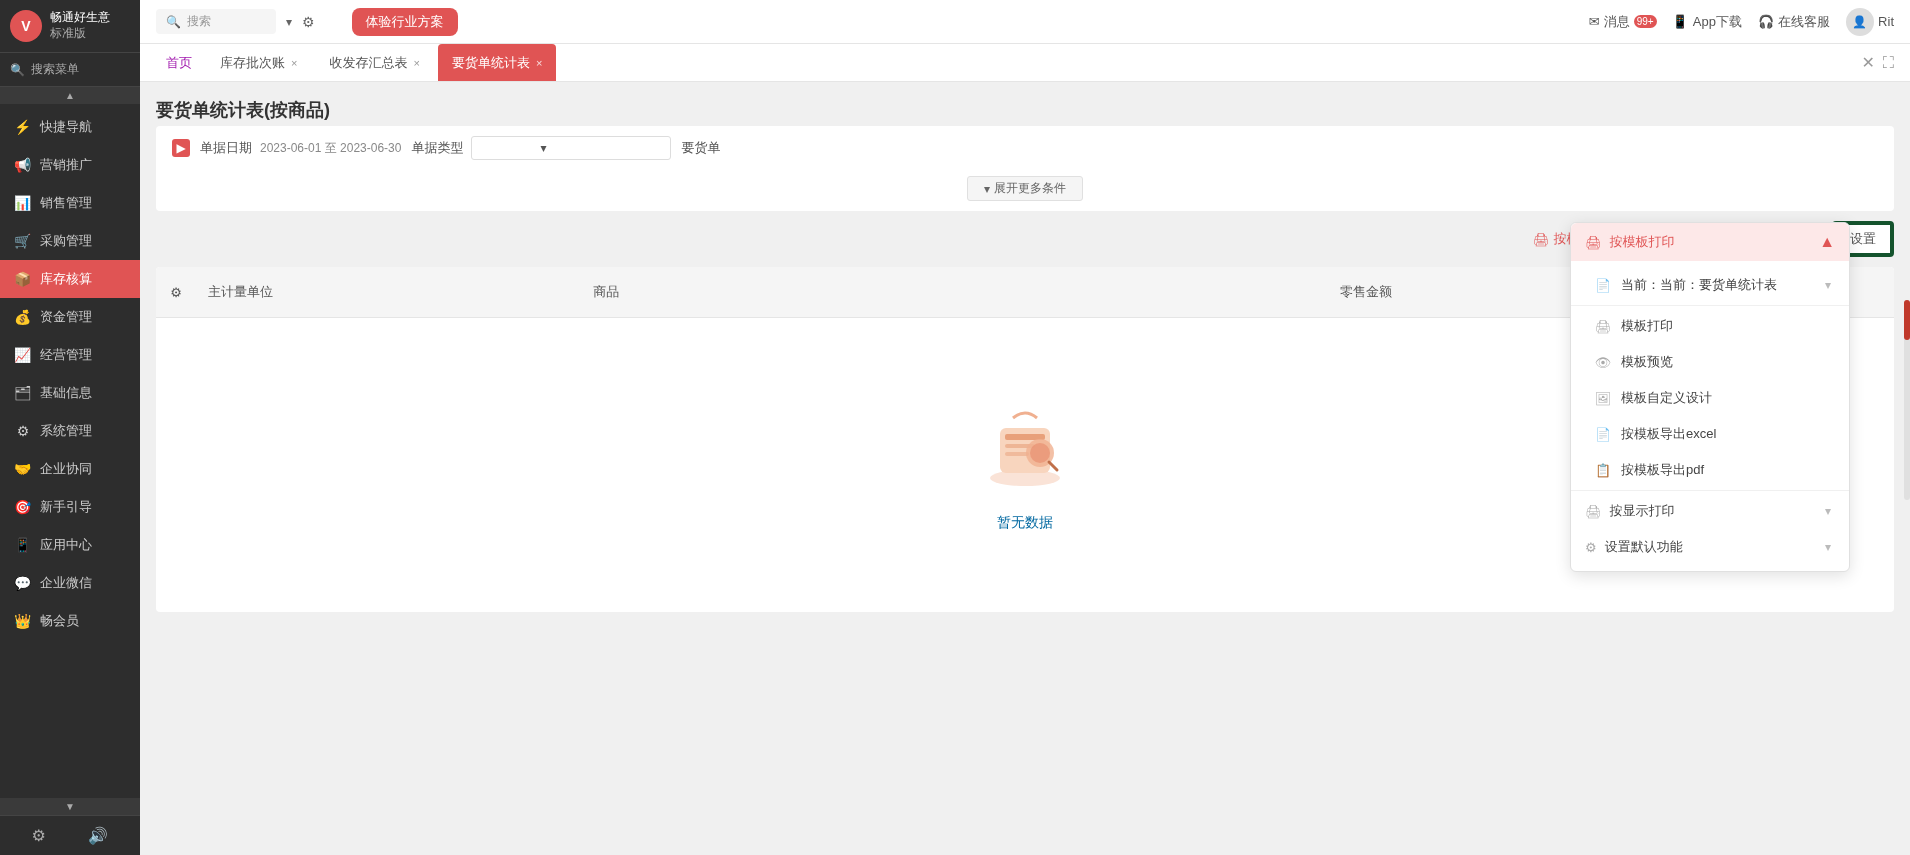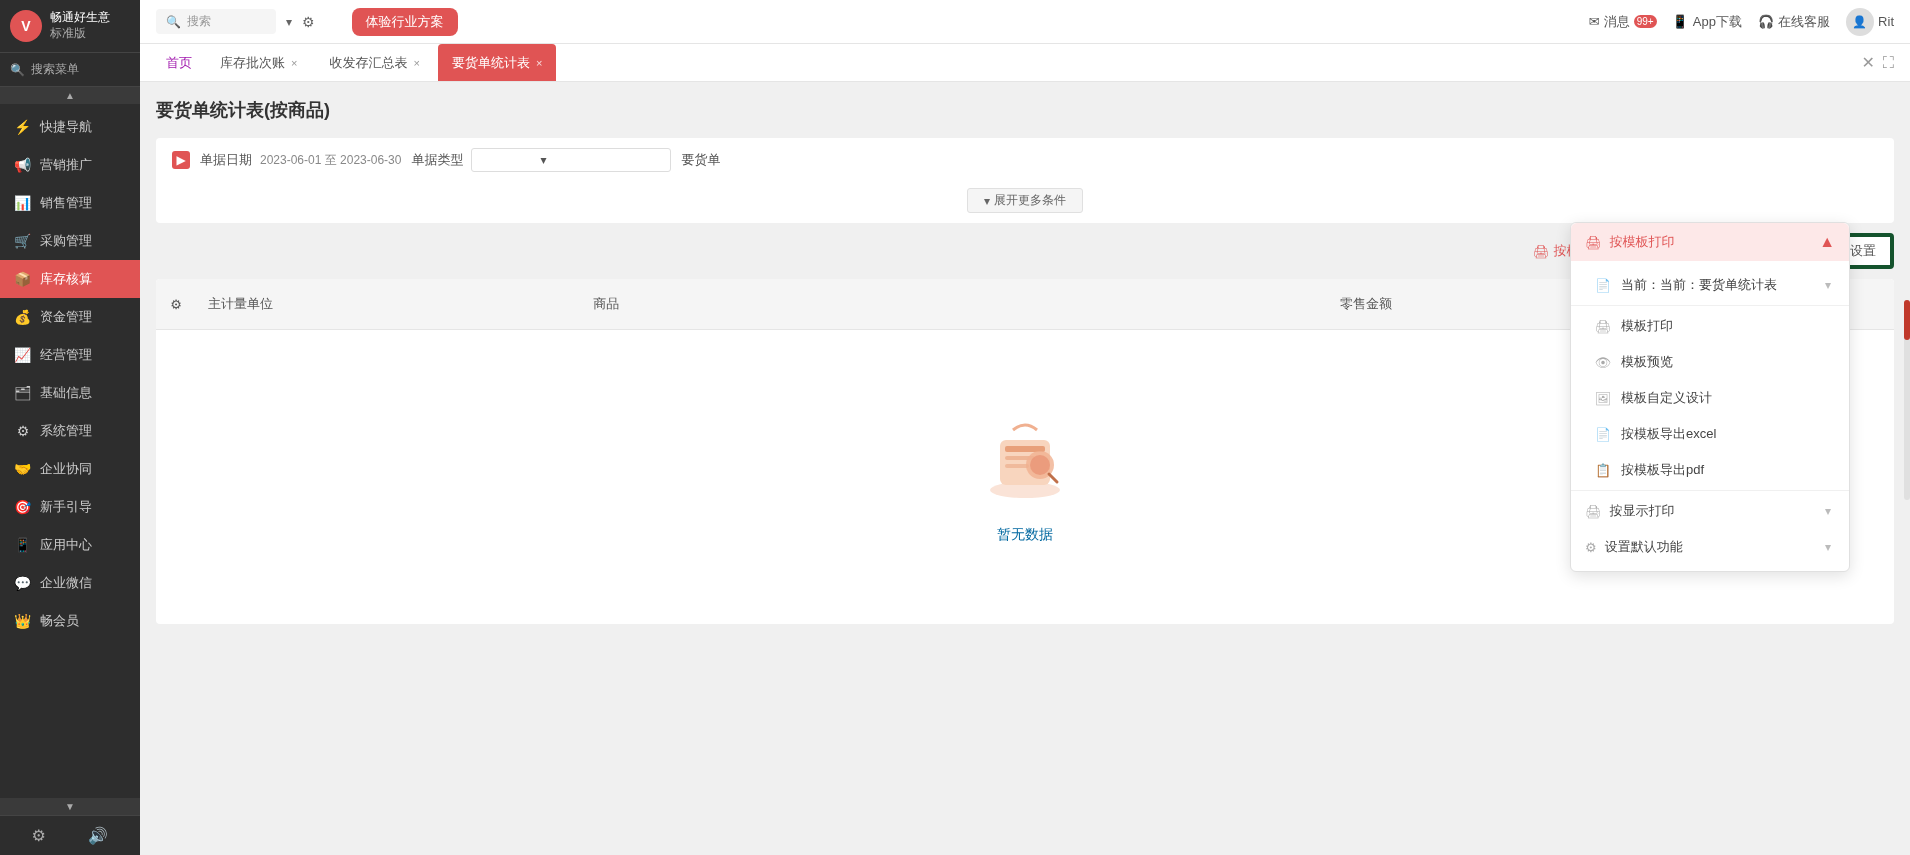--- a/index.html
+++ b/index.html
@@ -208,21 +208,21 @@
     .content {
       flex: 1;
       padding: 16px;
       overflow-y: auto;
       position: relative;
     }
     .page-title {
       font-size: 18px;
       font-weight: bold;
       color: #333;
-      margin-bottom: 16px;
+      margin-bottom: 4px;
     }
 
     
     .filter-bar {
       background: #fff;
       border-radius: 4px;
       padding: 10px 16px;
       margin-bottom: 10px;
       display: flex;
       align-items: center;

